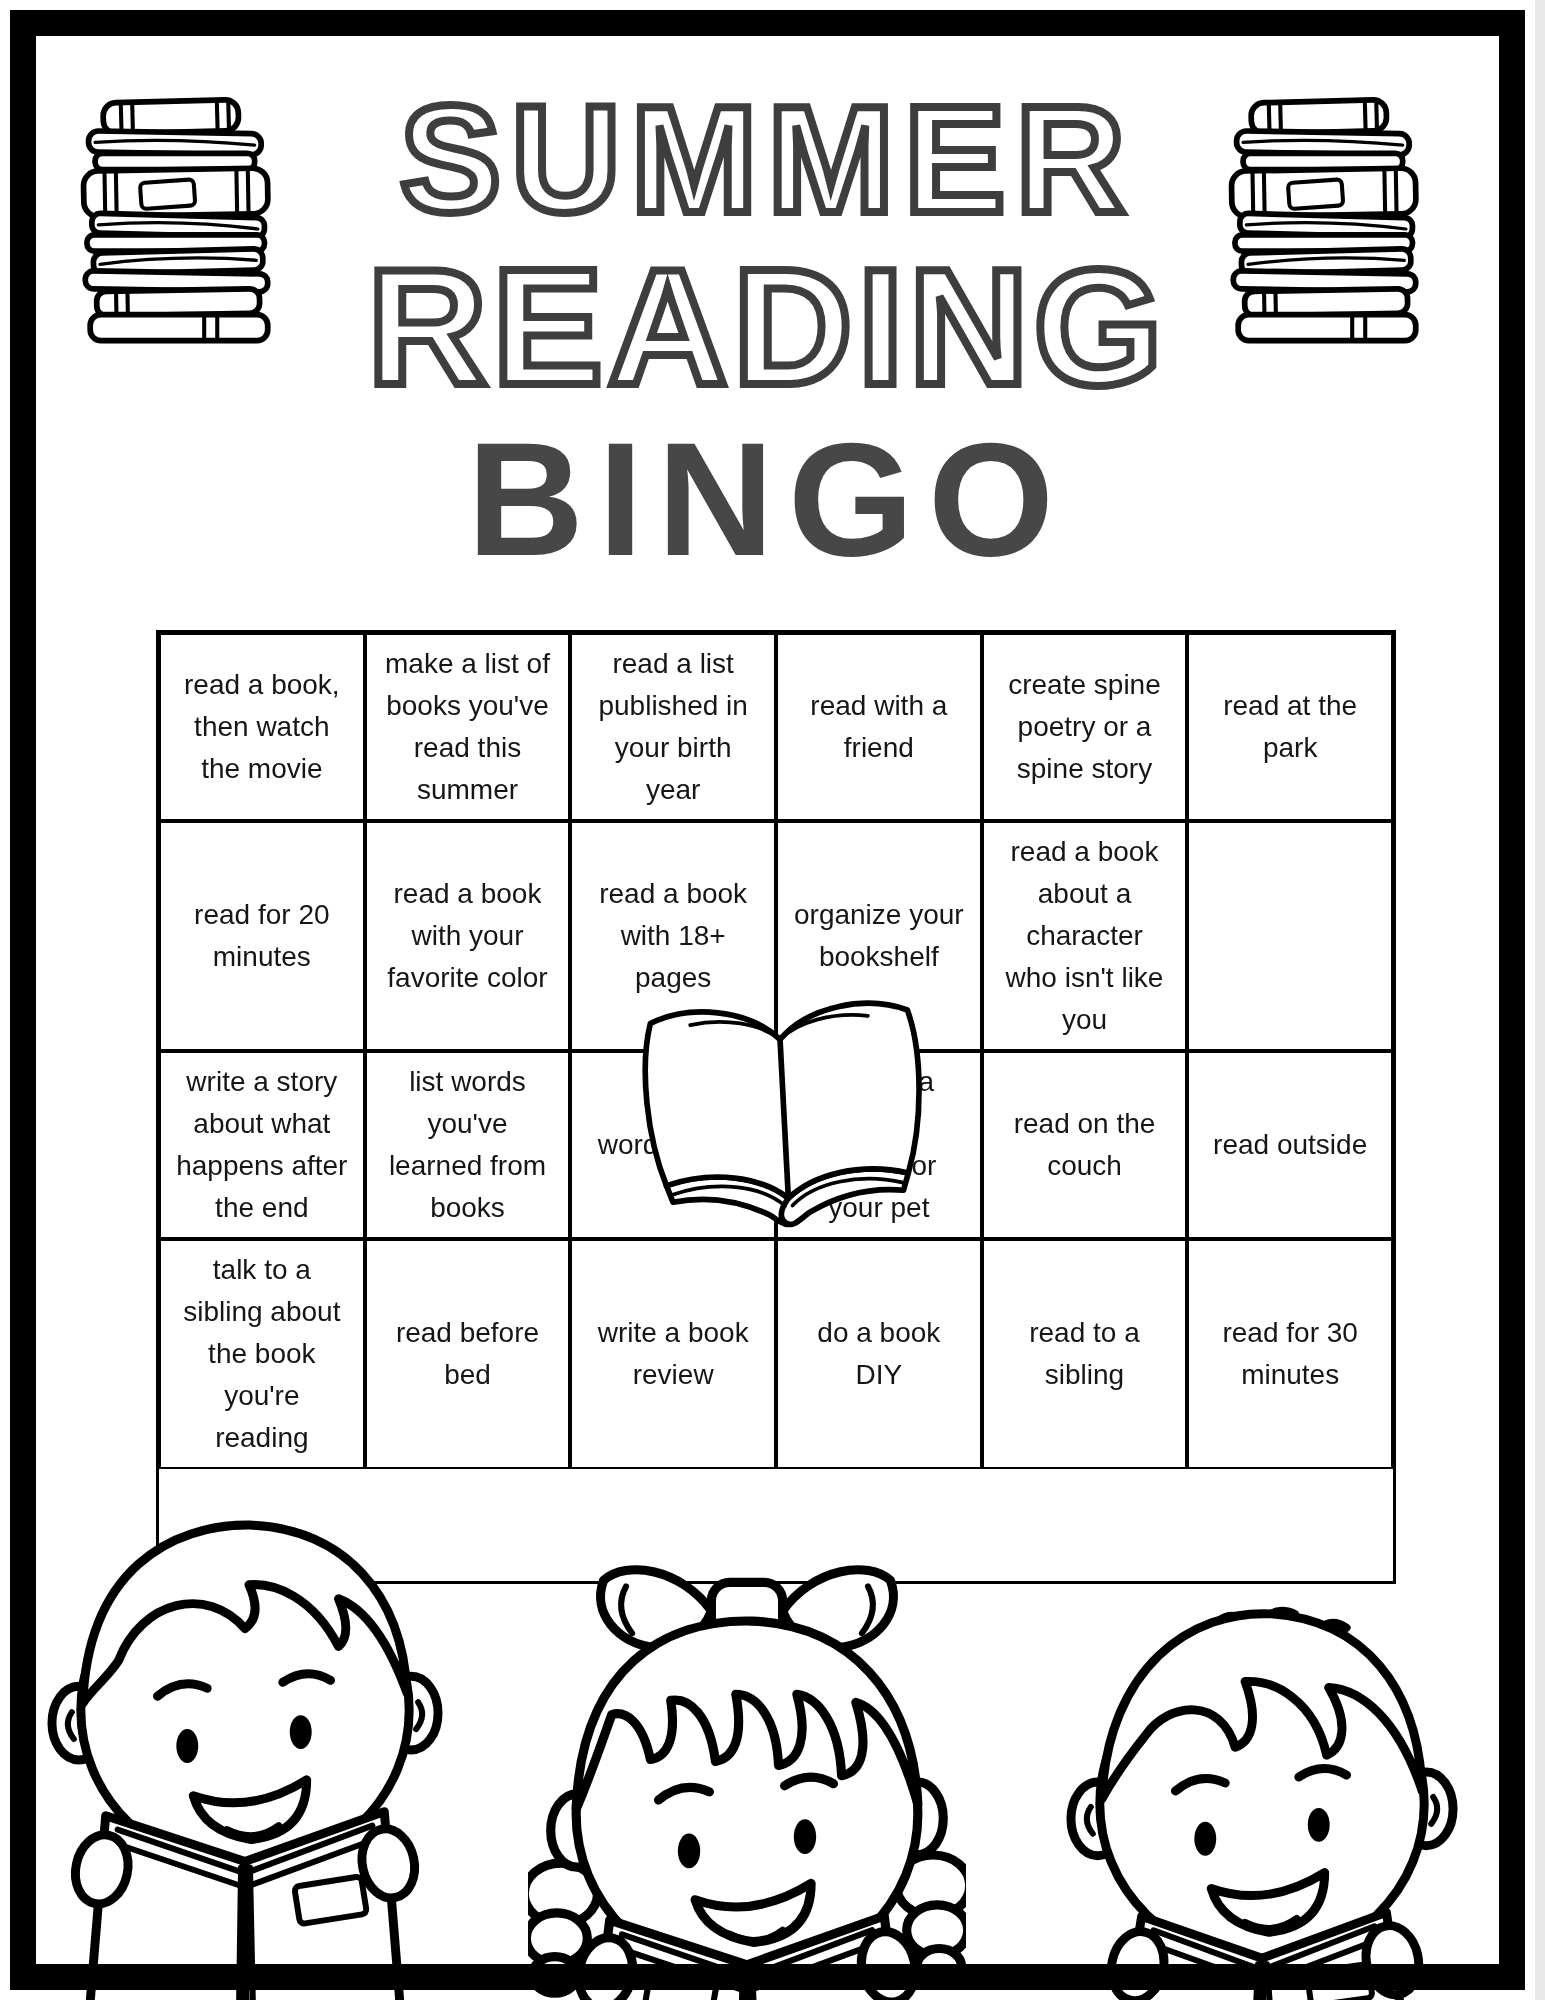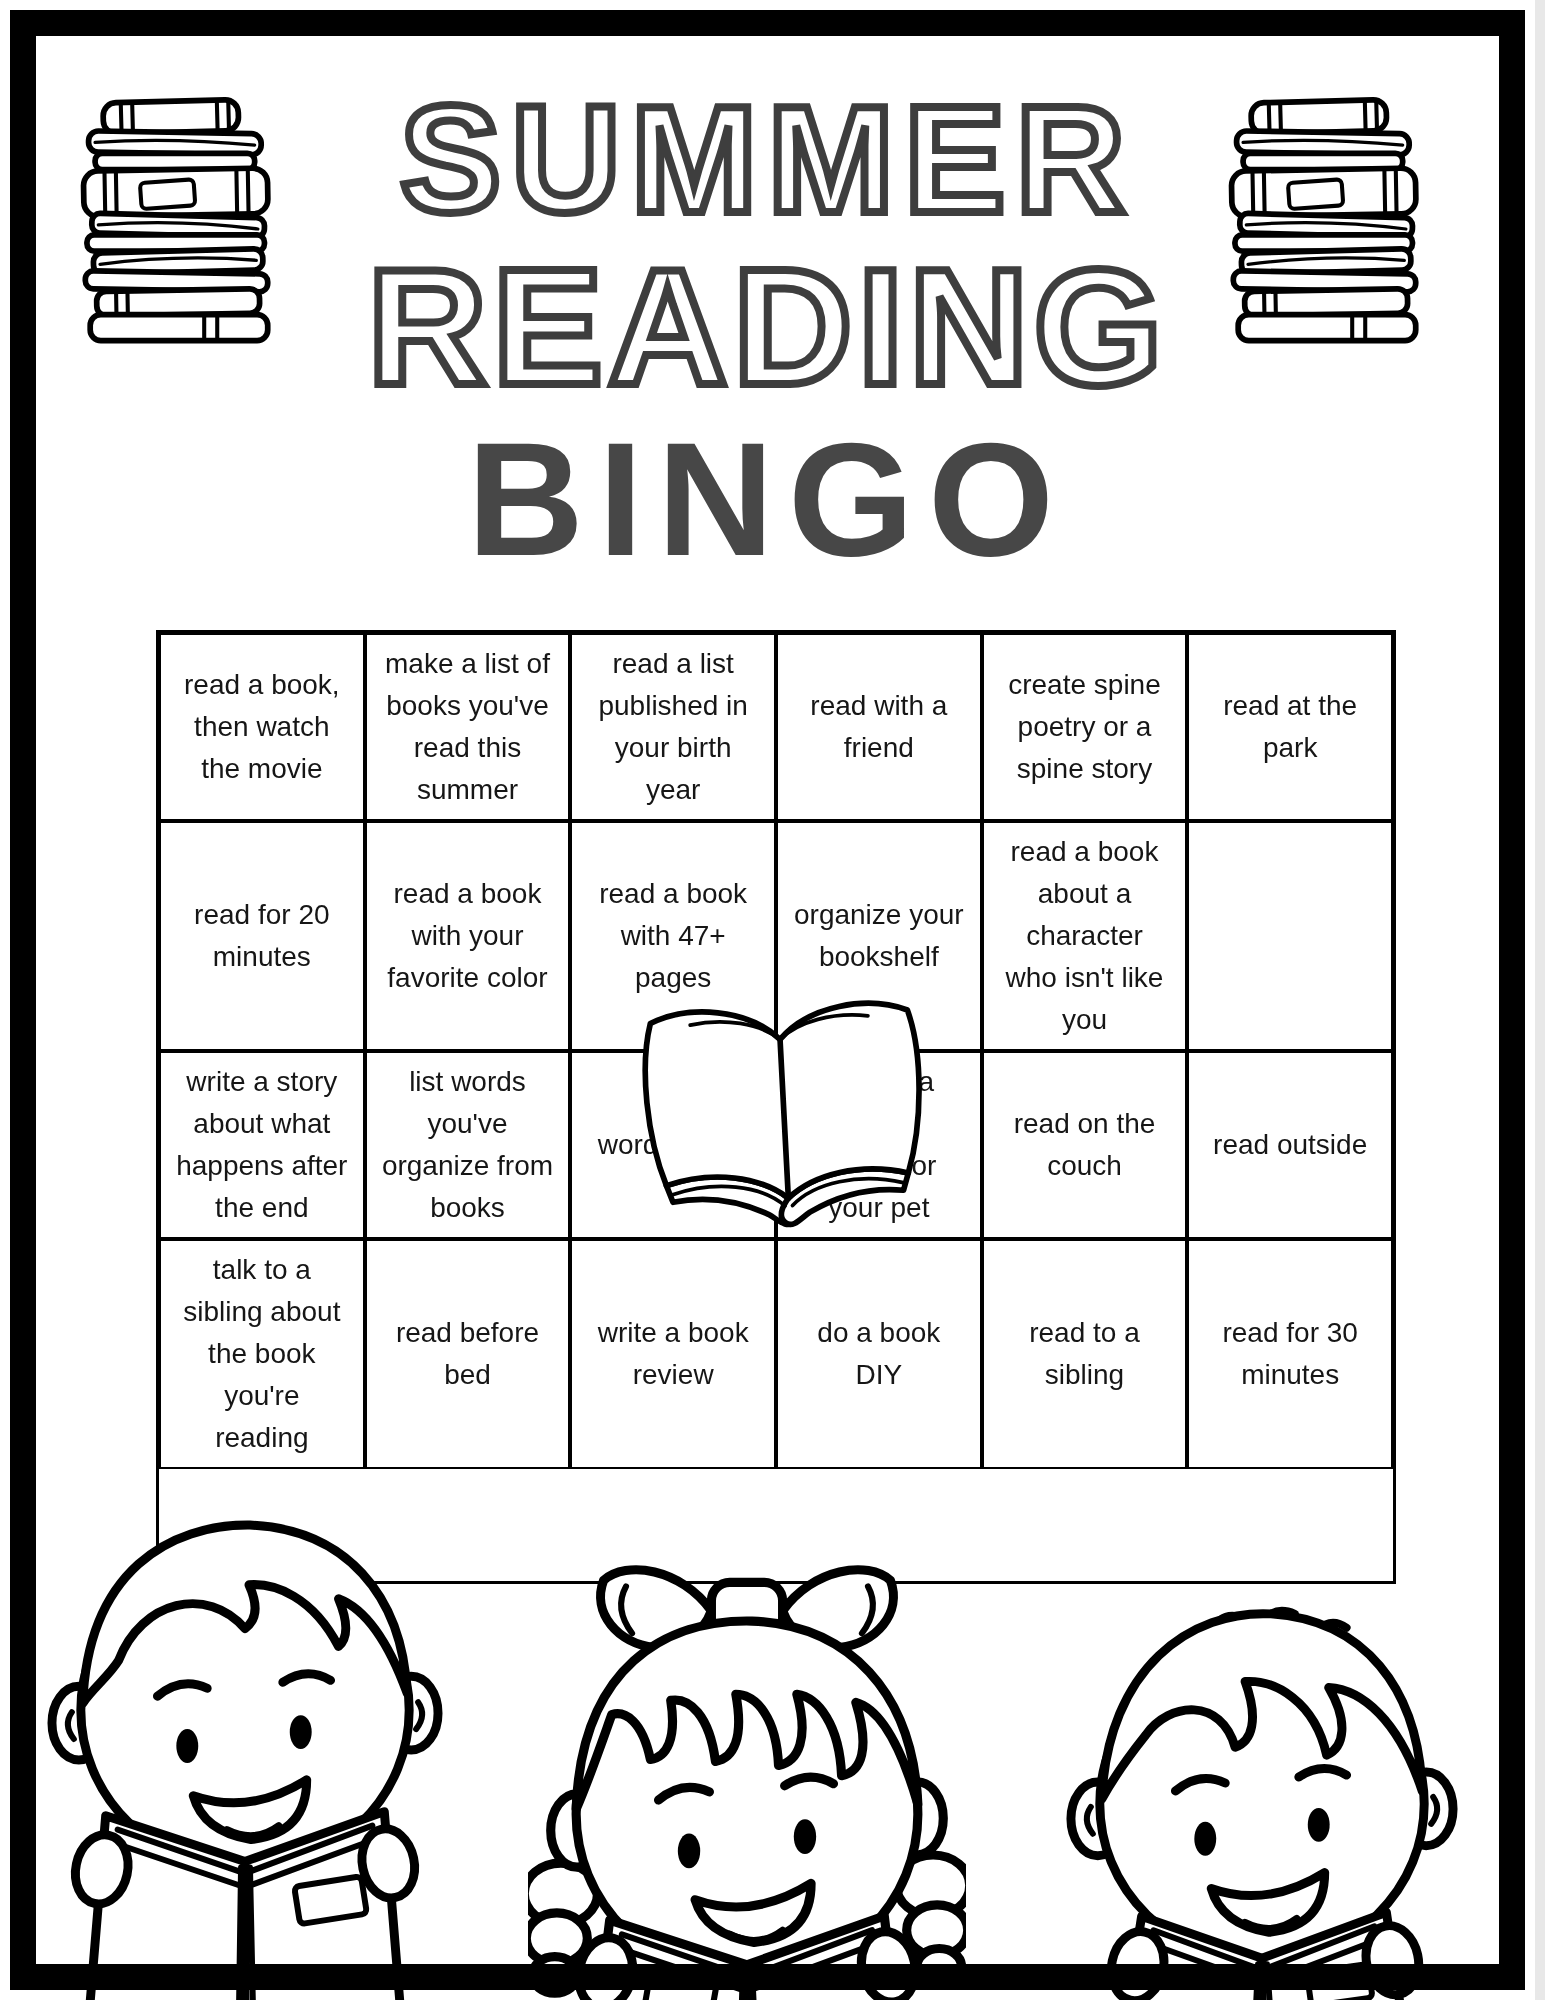--- a/index.html
+++ b/index.html
@@ -239,35 +239,35 @@
     <div class="cell">
         <span>read at the park</span>
       </div>
     <div class="cell">
         <span>read for 20 minutes</span>
       </div>
     <div class="cell">
         <span>read a book with your favorite color</span>
       </div>
     <div class="cell">
-        <span>read a book with 47+ pages</span>
+        <span>read a book with 18+ pages</span>
       </div>
 
     <div class="cell">
         <span>organize your bookshelf</span>
       </div>
     <div class="cell">
         <span>read a book about a character who isn't like you</span>
       </div>
     <div class="cell"></div>
     <div class="cell">
         <span>write a story about what happens after the end</span>
       </div>
     <div class="cell">
-        <span>list words you've organize from books</span>
+        <span>list words you've learned from books</span>
       </div>
 
     <div class="cell">
         <span>words aloud</span>
       </div>
     <div class="cell">
         <span>read to a stuffed animal or your pet</span>
       </div>
     <div class="cell">
         <span>read on the couch</span>

